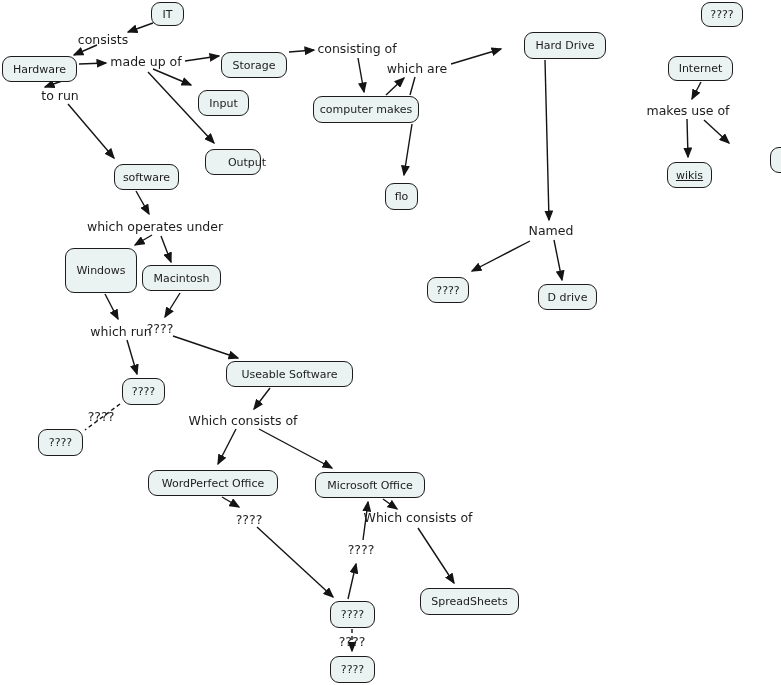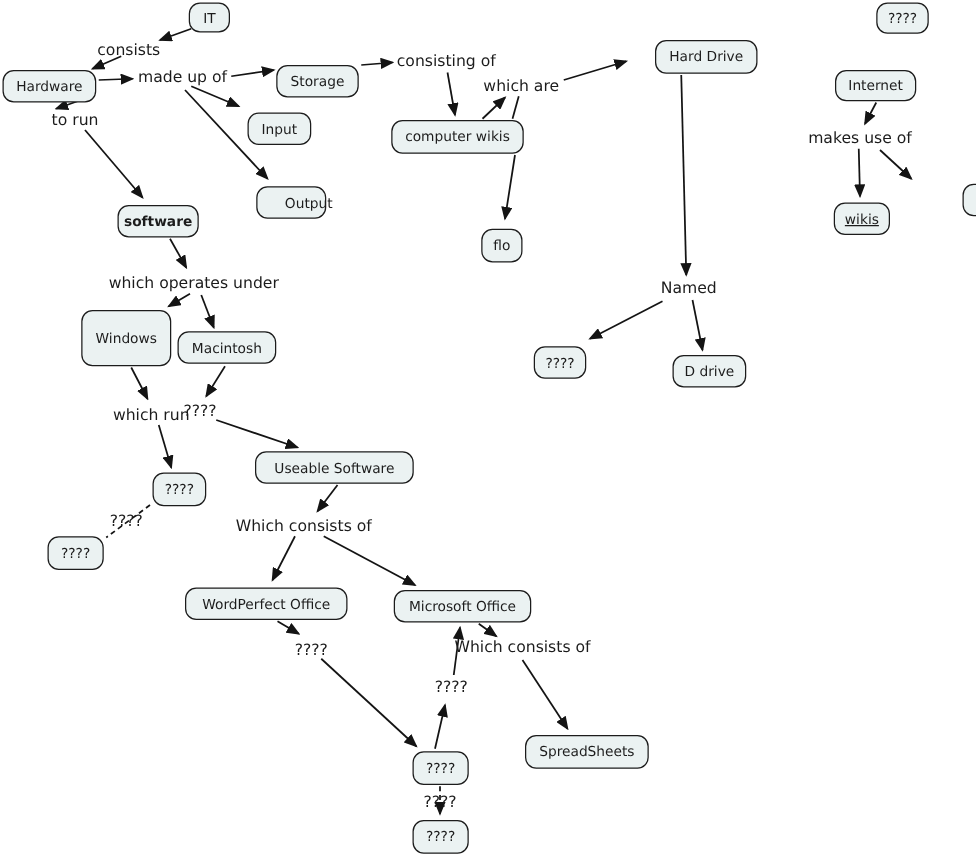--- a/index.html
+++ b/index.html
@@ -96,33 +96,33 @@
         <line x1="687" y1="119" x2="688" y2="157" stroke="#141414" stroke-width="1.4" marker-end="url(#arrowhead)"></line>
         <line x1="704" y1="120" x2="729" y2="143" stroke="#141414" stroke-width="1.4" marker-end="url(#arrowhead)"></line>
       </g>
   </svg>
   <div id="nodes">
       <div class="node" style="left: 151px; top: 2px; width: 33px; height: 24px;">IT</div>
       <div class="node" style="left: 2px; top: 56px; width: 75px; height: 26px;">Hardware</div>
       <div class="node" style="left: 221px; top: 42px; width: 66px; height: 26px; margin-top: 10px;">Storage</div>
       <div class="node" style="left: 198px; top: 90px; width: 51px; height: 26px;">Input</div>
       <div class="node" style="left: 205px; top: 149px; width: 56px; height: 26px; padding-left: 28px;">Output</div>
-      <div class="node" style="left: 94px; top: 164px; width: 65px; height: 26px; font-weight: bold;">software</div>
-      <div class="node" style="left: 313px; top: 96px; width: 106px; height: 27px;">computer wikis</div>
+      <div class="node" style="left: 114px; top: 164px; width: 65px; height: 26px;">software</div>
+      <div class="node" style="left: 313px; top: 96px; width: 106px; height: 27px;">computer makes</div>
       <div class="node" style="left: 385px; top: 183px; width: 33px; height: 27px;">flo</div>
       <div class="node" style="left: 524px; top: 32px; width: 82px; height: 27px;">Hard Drive</div>
       <div class="node" style="left: 701px; top: 2px; width: 42px; height: 25px;">????</div>
       <div class="node" style="left: 668px; top: 56px; width: 65px; height: 25px;">Internet</div>
       <div class="node" style="left: 667px; top: 162px; width: 45px; height: 26px; text-decoration: underline;">wikis</div>
       <div class="node" style="left: 770px; top: 147px; width: 51px; height: 26px;">Blogs</div>
       <div class="node" style="left: 65px; top: 248px; width: 72px; height: 45px;">Windows</div>
       <div class="node" style="left: 142px; top: 265px; width: 79px; height: 26px;">Macintosh</div>
       <div class="node" style="left: 122px; top: 378px; width: 43px; height: 27px;">????</div>
       <div class="node" style="left: 38px; top: 429px; width: 45px; height: 27px;">????</div>
-      <div class="node" style="left: 204px; top: 361px; width: 127px; height: 26px;">Useable Software</div>
+      <div class="node" style="left: 226px; top: 361px; width: 127px; height: 26px;">Useable Software</div>
       <div class="node" style="left: 148px; top: 470px; width: 130px; height: 26px;">WordPerfect Office</div>
       <div class="node" style="left: 315px; top: 472px; width: 110px; height: 26px;">Microsoft Office</div>
       <div class="node" style="left: 330px; top: 601px; width: 45px; height: 27px;">????</div>
       <div class="node" style="left: 330px; top: 656px; width: 45px; height: 27px;">????</div>
       <div class="node" style="left: 420px; top: 588px; width: 99px; height: 27px;">SpreadSheets</div>
       <div class="node" style="left: 427px; top: 277px; width: 42px; height: 26px;">????</div>
       <div class="node" style="left: 538px; top: 284px; width: 59px; height: 26px;">D drive</div>
     </div>
   <div id="labels">
       <div class="link-label" style="left: 103px; top: 40px;">consists</div>

